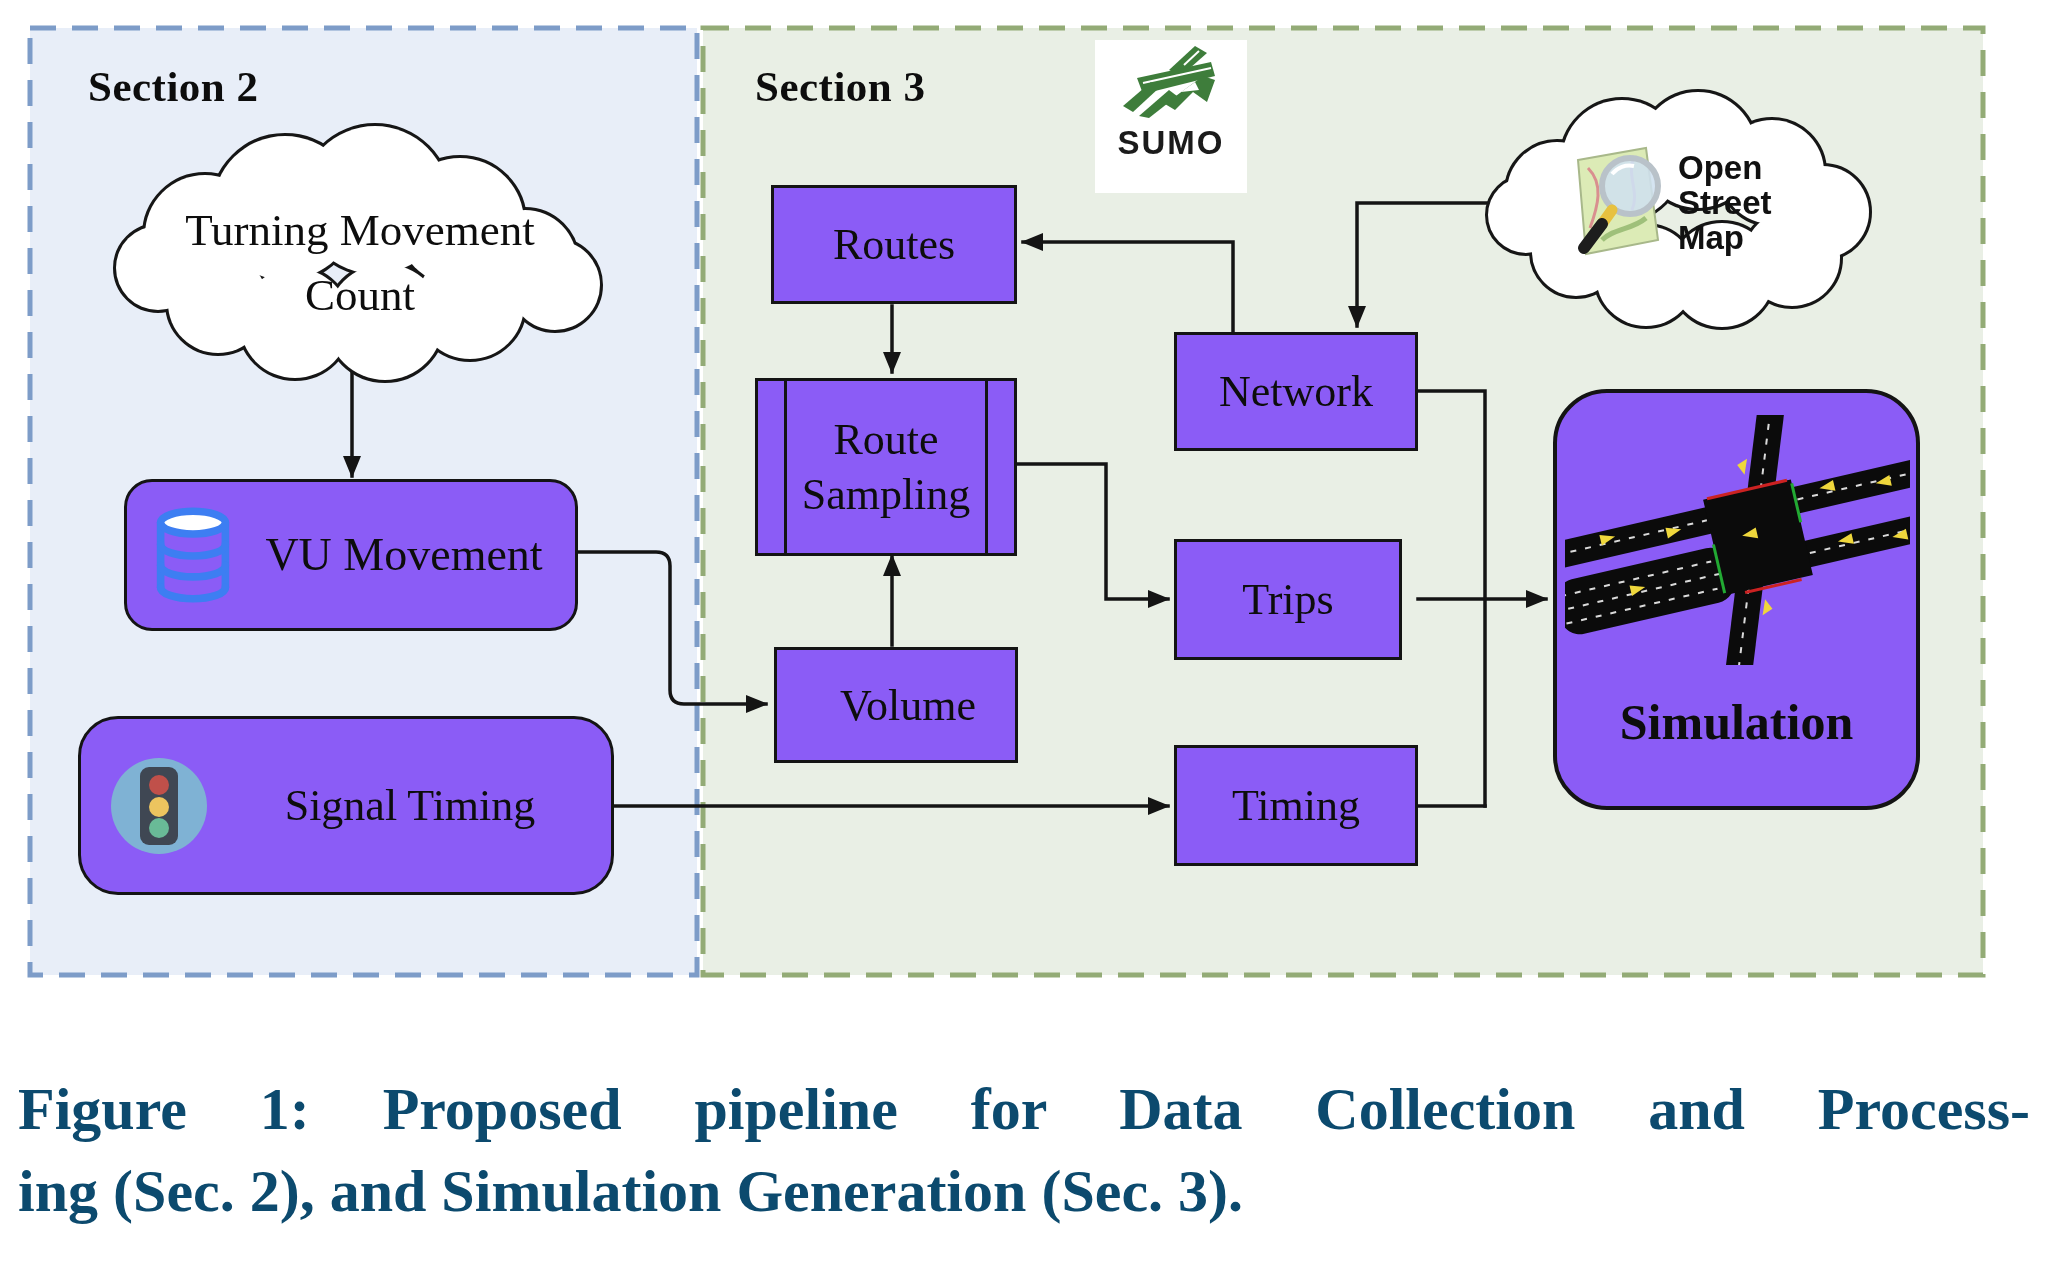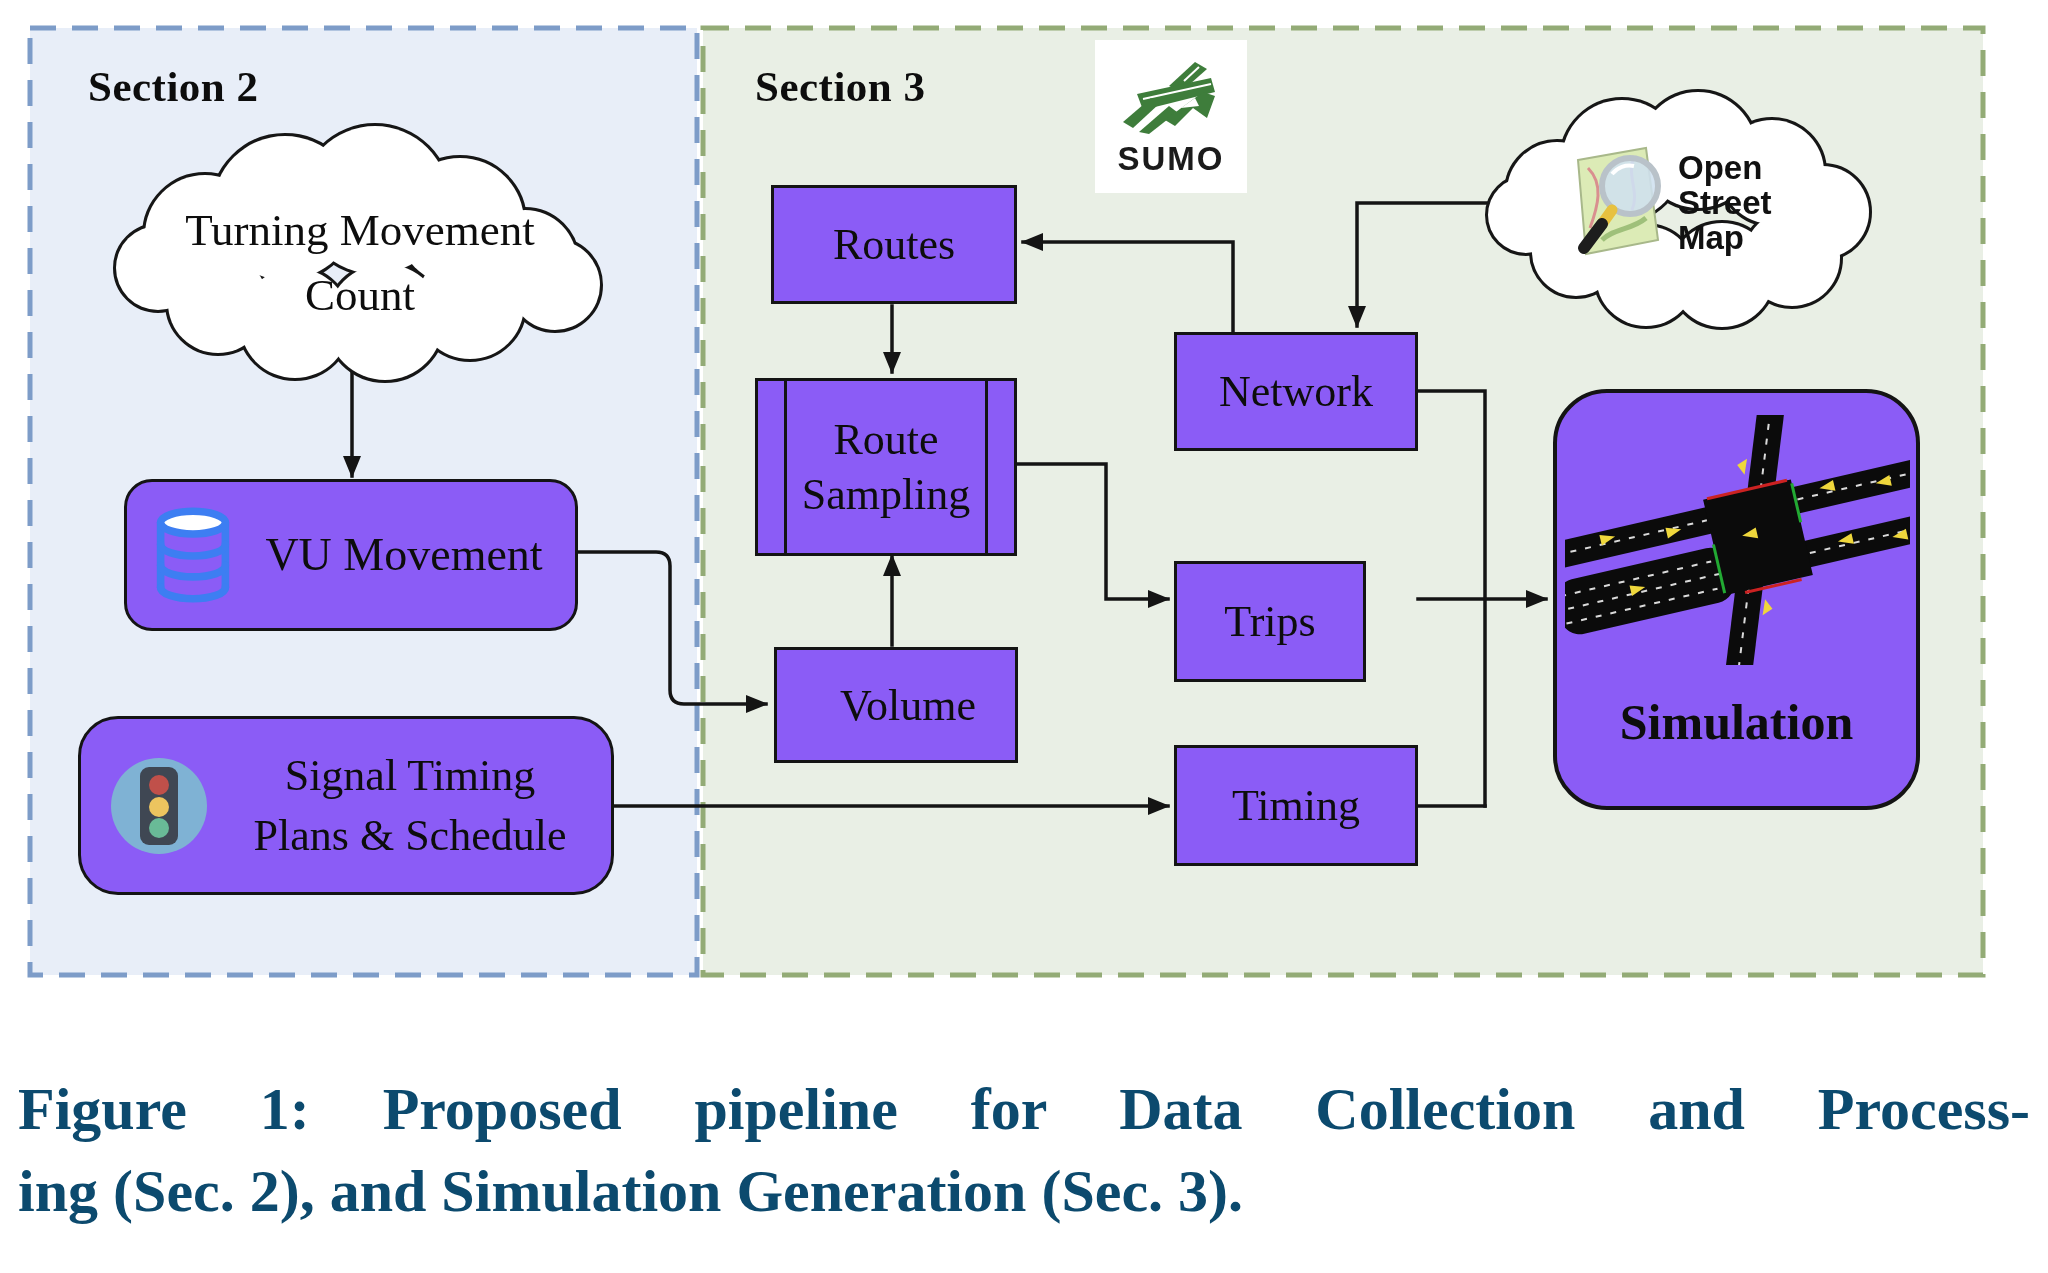--- a/index.html
+++ b/index.html
@@ -12,21 +12,21 @@
         align-items:center;justify-content:center;box-sizing:border-box;}
   .node .nlabel{font-size:44px;line-height:1.25;text-align:center;}
   .rounded{border-radius:28px;}
   .bigrounded{border-radius:40px;}
   .simrounded{border-radius:54px;border-width:4px;}
   .rs-bar{position:absolute;top:0;bottom:0;width:3px;background:#141414;}
   .cloud-label{position:absolute;text-align:center;font-size:45px;line-height:1.45;}
   .osm-text{position:absolute;font-family:"Liberation Sans", sans-serif;font-weight:700;
             font-size:33px;line-height:1.06;color:#111;}
   .sumo-box{position:absolute;background:#ffffff;display:flex;flex-direction:column;
-            align-items:center;justify-content:center;gap:6px;}
+            align-items:center;justify-content:flex-start;gap:6px;}
   .sumo-text{font-family:"Liberation Sans", sans-serif;font-weight:700;font-size:33px;
              letter-spacing:2px;color:#1b1b1b;}
   .vu-inner{display:flex;align-items:center;width:100%;height:100%;}
   .vu-inner .nlabel{flex:1;font-size:46px;}
   .sig-inner{display:flex;align-items:center;width:100%;height:100%;}
   .sig-inner .nlabel{flex:1;font-size:44px;line-height:1.35;}
   .sim-label{position:absolute;left:0;right:0;top:300px;text-align:center;
              font-weight:700;font-size:50px;}
   .caption{position:absolute;left:18px;top:1068px;width:2012px;font-weight:700;
            font-size:60px;line-height:1.37;color:#0c4a6e;}
@@ -157,21 +157,20 @@
     <div class="sig-inner">
       <svg width="100" height="100" viewBox="0 0 100 100" style="margin-left:28px;">
         <circle cx="50" cy="50" r="48" fill="#7fb2d4"></circle>
         <rect x="31" y="11" width="38" height="78" rx="9" fill="#3f4753"></rect>
         <circle cx="50" cy="29" r="10" fill="#c0504a"></circle>
         <circle cx="50" cy="51" r="10" fill="#ecc45f"></circle>
         <circle cx="50" cy="72" r="10" fill="#69ba97"></circle>
       </svg>
       <div class="nlabel">
         <div>Signal Timing</div>
-        <div>Plans &amp; Schedule</div>
       </div>
     </div>
   </div>
 
   <div class="node" style="left:771px;top:185px;width:246px;height:119px;">
     <div class="nlabel">Routes</div>
   </div>
 
   <div class="node" style="left:755px;top:378px;width:262px;height:178px;">
     <div class="rs-bar" style="left:26px;"></div>
@@ -183,21 +182,21 @@
   </div>
 
   <div class="node" style="left:774px;top:647px;width:244px;height:116px;padding-left:24px;">
     <div class="nlabel">Volume</div>
   </div>
 
   <div class="node" style="left:1174px;top:332px;width:244px;height:119px;">
     <div class="nlabel">Network</div>
   </div>
 
-  <div class="node" style="left:1174px;top:561px;width:192px;height:121px;">
+  <div class="node" style="left:1174px;top:539px;width:228px;height:121px;">
     <div class="nlabel">Trips</div>
   </div>
 
   <div class="node" style="left:1174px;top:745px;width:244px;height:121px;">
     <div class="nlabel">Timing</div>
   </div>
 
   <svg class="abs" style="left:1572px;top:144px;" width="104" height="116" viewBox="0 0 104 116">
     <polygon points="6,16 74,4 86,96 14,110" fill="#dcebb6" stroke="#a8b88a" stroke-width="2"></polygon>
     <path d="M16,24 C32,40 26,62 18,84" stroke="#d98f8f" fill="none" stroke-width="3"></path>

